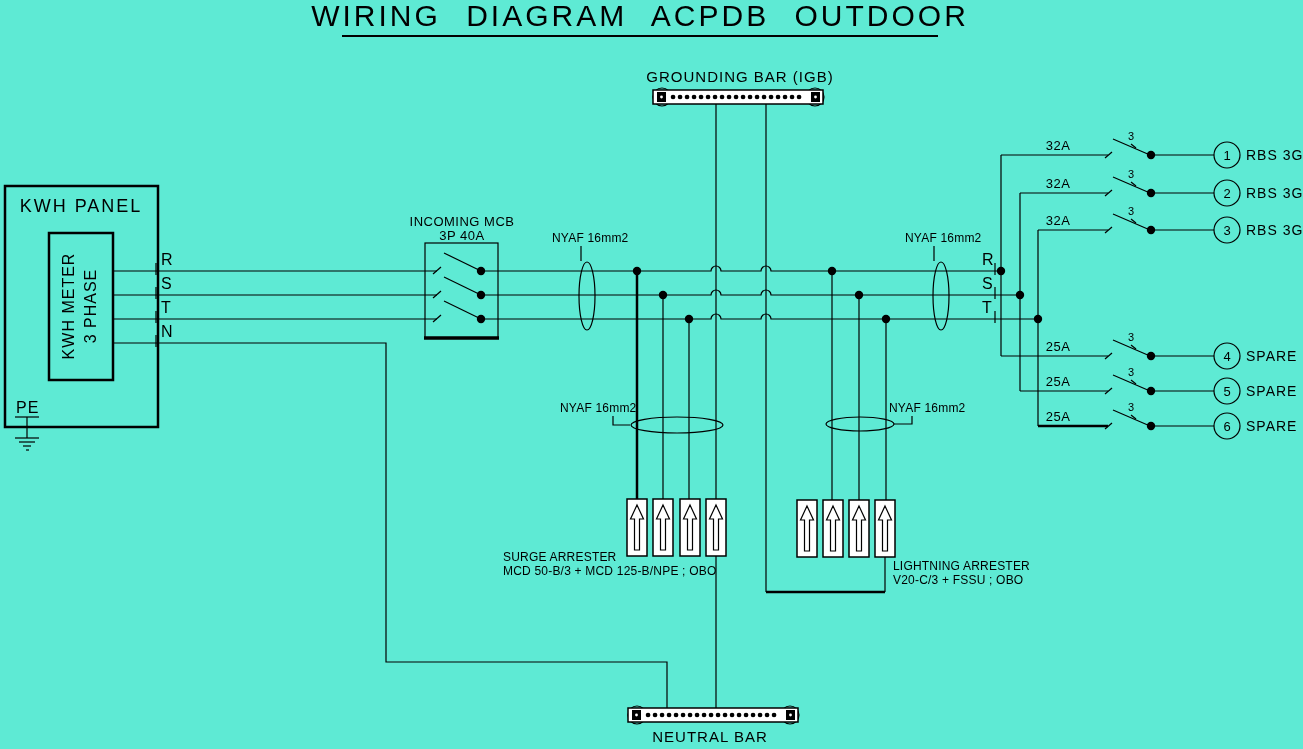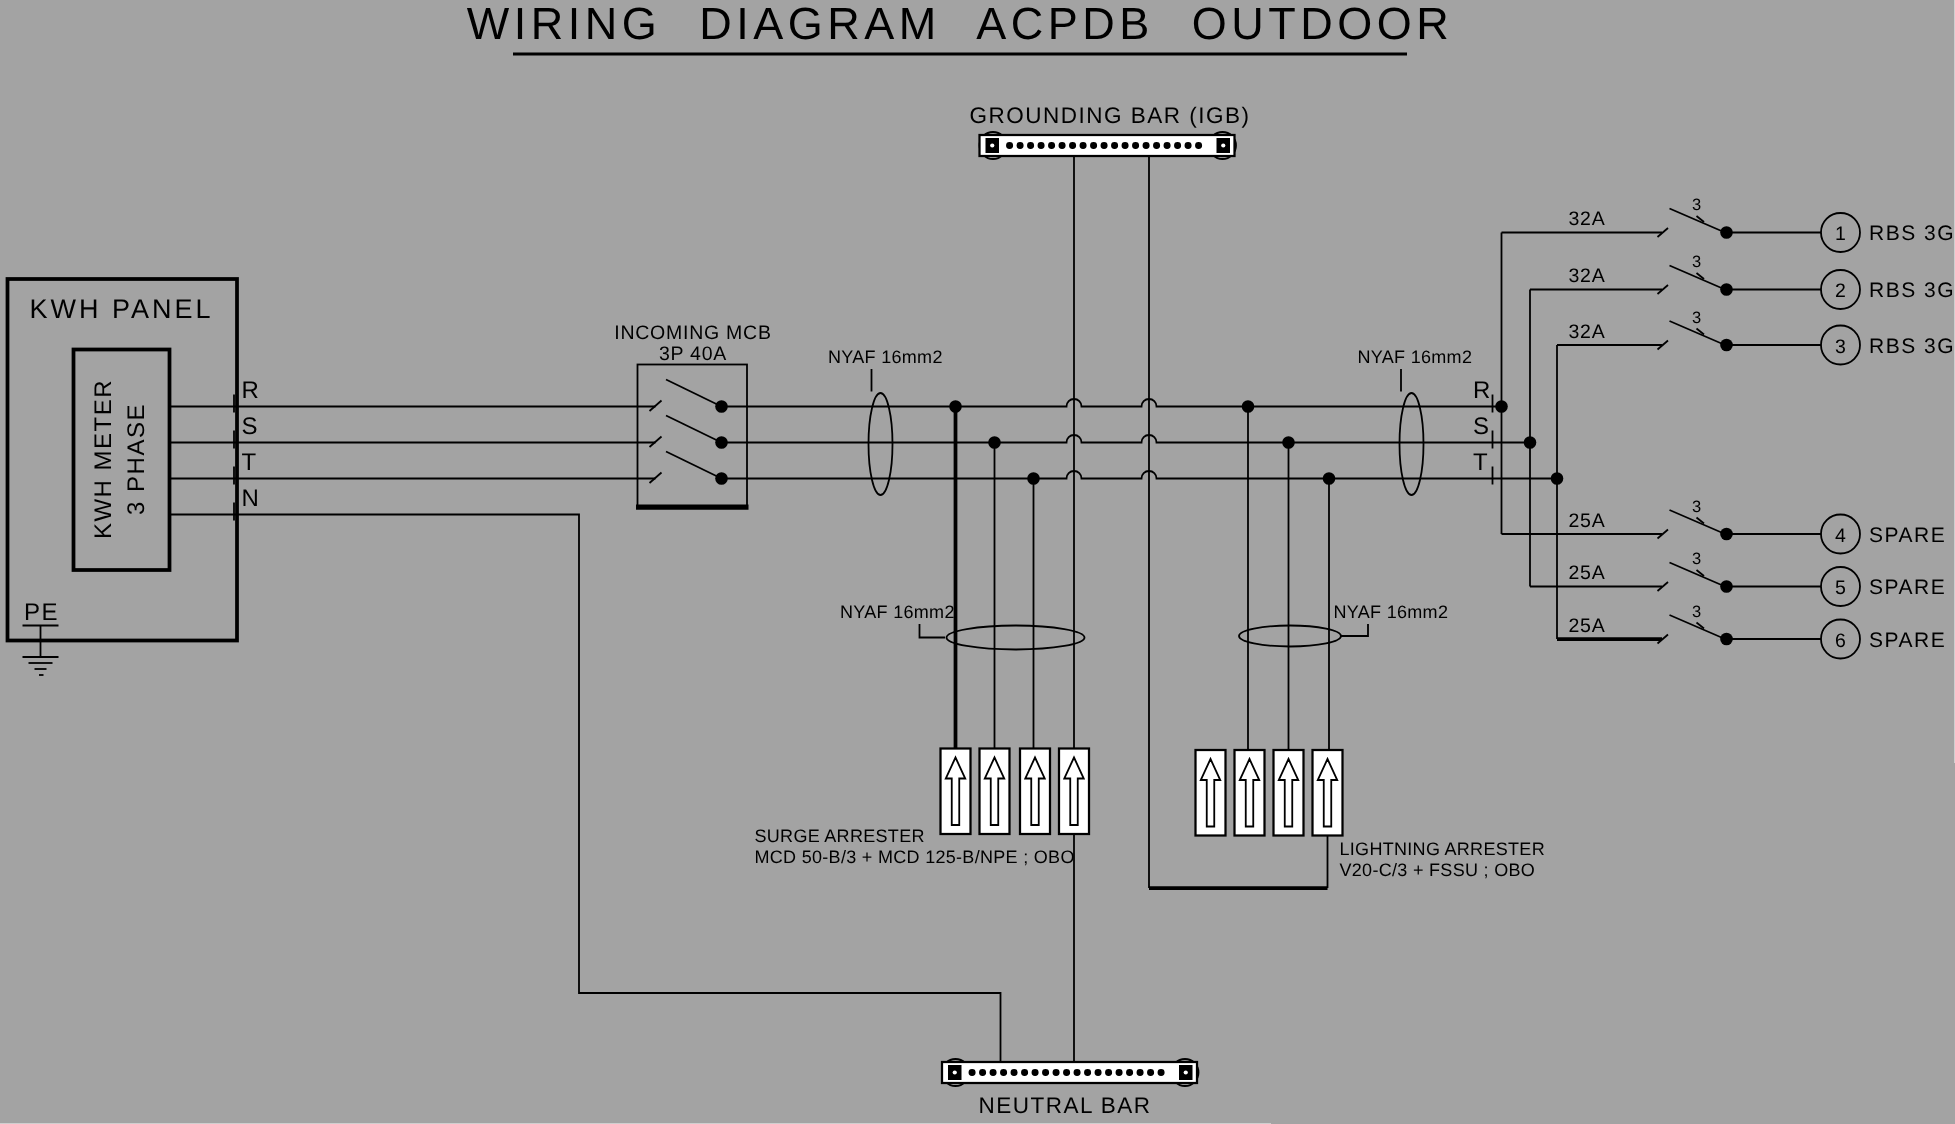--- a/index.html
+++ b/index.html
@@ -1,16 +1,16 @@
 <!DOCTYPE html>
 <html><head>
 <meta charset="utf-8">
 <style>
   html,body{margin:0;padding:0;background:#f2f2f2;}
-  #stage{position:relative;width:1303px;height:749px;background:#a3a3a3;overflow:hidden;}
+  #stage{position:relative;width:1303px;height:749px;background:#5eead4;overflow:hidden;}
   svg{position:absolute;left:0;top:0;}
   svg text{fill:#000;font-family:"Liberation Sans","DejaVu Sans",sans-serif;}
   .t-title{font-size:30px;letter-spacing:3px;word-spacing:14px;}
   .t-lg{font-size:18px;letter-spacing:2px;}
   .t-bar{font-size:15px;letter-spacing:1px;}
   .t-med{font-size:16px;letter-spacing:1px;}
   .t-sm{font-size:13px;letter-spacing:.5px;}
   .t-xs{font-size:12px;letter-spacing:.2px;}
   .t-pole{font-size:11px;}
   .t-num{font-size:13px;}

